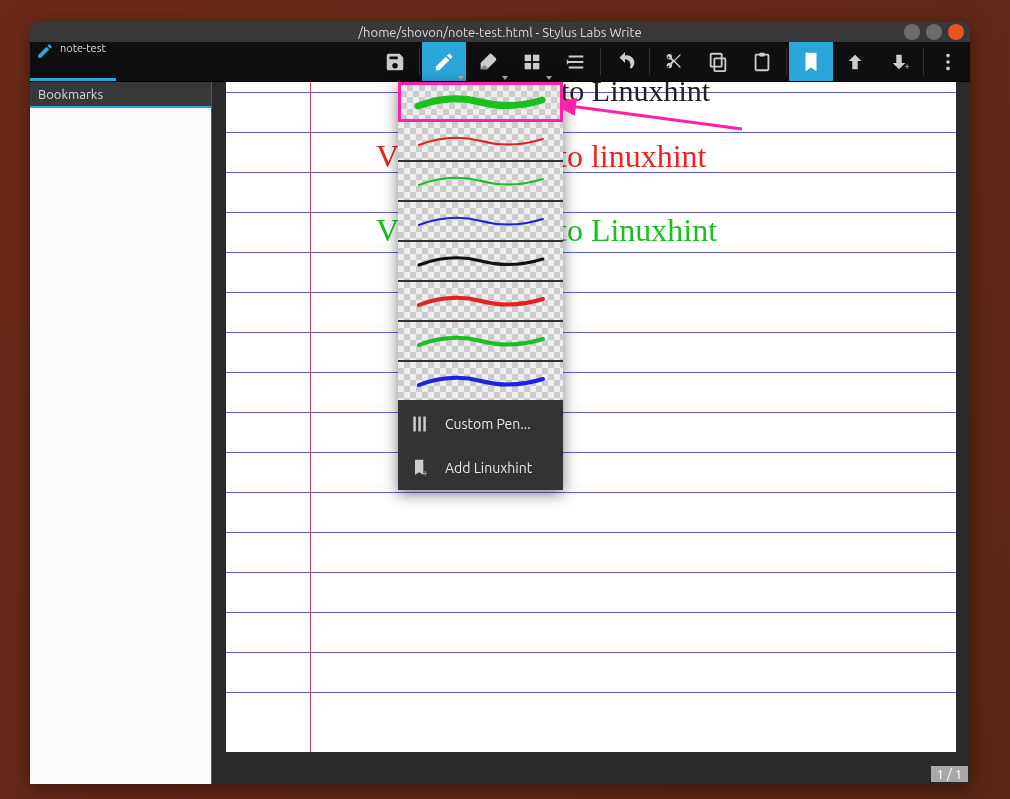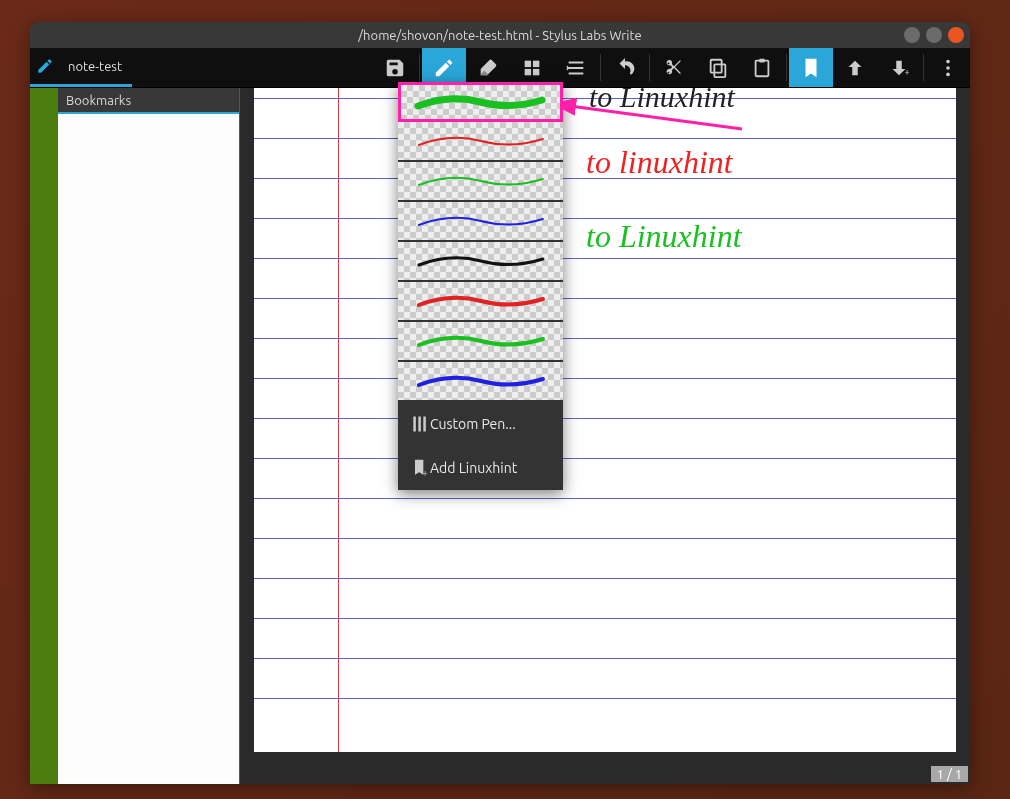--- a/index.html
+++ b/index.html
@@ -18,21 +18,21 @@
     width: 940px;
     height: 762px;
     background: #2e2e2e;
     border-radius: 8px 8px 0 0;
     overflow: hidden;
     display: flex;
     flex-direction: column;
     box-shadow: 0 4px 20px rgba(0,0,0,0.4);
   }
   .titlebar {
-    height: 26px;
+    height: 20px;
     background: #383838;
     display: flex;
     align-items: center;
     justify-content: center;
     position: relative;
     color: #d8d8d8;
     font-size: 13px;
     border-radius: 8px 8px 0 0;
   }
   .titlebar .controls {
@@ -48,25 +48,25 @@
   .toolbar {
     height: 40px;
     background: #0f0f0f;
     display: flex;
     align-items: stretch;
     color: #ddd;
     border-bottom: 1px solid #000;
   }
   .doc-tab {
     display: flex;
-    align-items: center;
+    align-items: flex-start;
     padding: 0 10px 0 6px;
     border-bottom: 3px solid #2aa6d9;
-    gap: 14px;
-    font-size: 13px;
+    gap: 6px;
+    font-size: 11px;
   }
   .doc-tab svg { width: 18px; height: 18px; }
   .toolbar-spacer { flex: 1; }
   .tb-btn {
     width: 44px;
     display: flex;
     align-items: center;
     justify-content: center;
     position: relative;
   }
@@ -83,23 +83,22 @@
     bottom: 1px;
     right: 2px;
     width: 0; height: 0;
     border-left: 3px solid transparent;
     border-right: 3px solid transparent;
     border-top: 4px solid #aaa;
   }
   .content {
     flex: 1;
     display: flex;
-    background: #4d7c0f;
+    background: #737373;
     position: relative;
-    padding-left: 28px;
   }
   .sidebar {
     width: 182px;
     background: #fcfcfc;
     border-right: 1px solid #555;
     display: flex;
     flex-direction: column;
   }
   .sidebar-header {
     background: #383838;
@@ -131,21 +130,20 @@
   .paper .margin {
     position: absolute;
     top: 0; bottom: 0;
     width: 1px;
     background: #d94040;
     left: 84px;
   }
   .handwriting {
     position: absolute;
     font-family: "Comic Sans MS", cursive;
-    font-style: italic;
     white-space: nowrap;
   }
   .hw1 { color: #222; font-size: 30px; }
   .hw2 { color: #e22; font-size: 32px; }
   .hw3 { color: #1ac020; font-size: 32px; }
   .pen-menu {
     position: absolute;
     left: 398px;
     top: 82px;
     width: 165px;
@@ -169,21 +167,21 @@
     border-bottom: 2px solid #333;
   }
   .pen-swatch svg { width: 92%; height: 28px; }
   .pen-selected {
     border: 3px solid #ff1fa8;
   }
   .menu-item {
     height: 44px;
     display: flex;
     align-items: center;
-    gap: 0;
+    gap: 15px;
     color: #e8e8e8;
     font-size: 14px;
     padding: 0 12px;
     background: #333;
   }
   .menu-item:first-of-type { border-top: 1px solid #222; }
   .menu-item svg { width: 20px; height: 20px; }
   .annotation-arrow {
     position: absolute;
     left: 562px;

